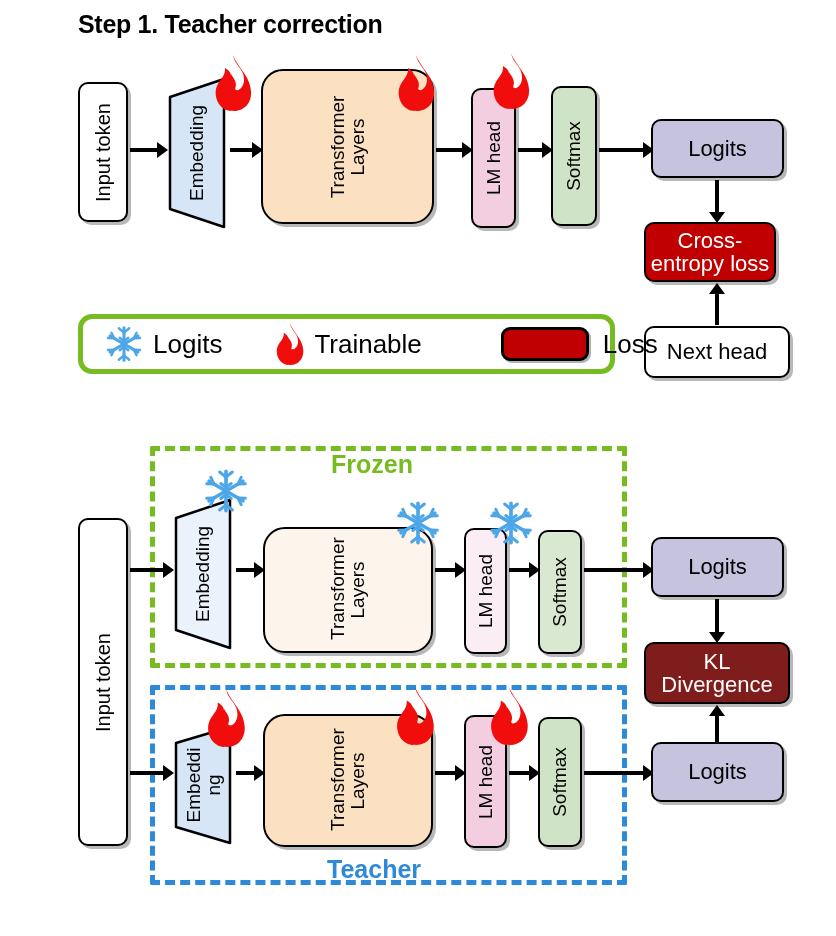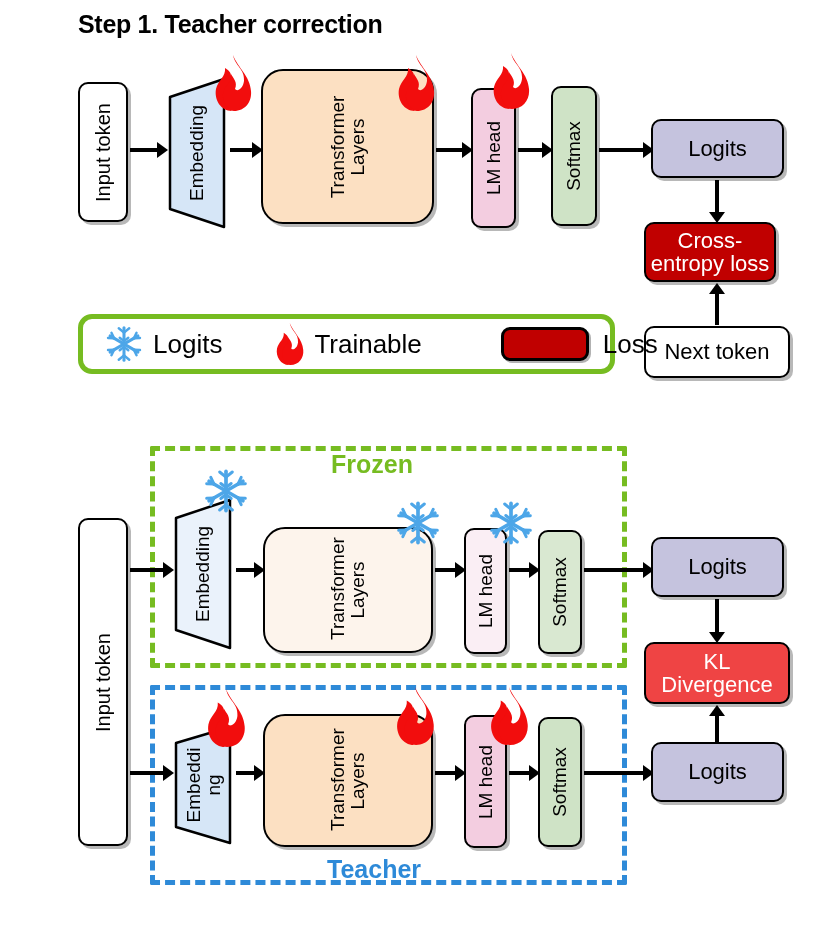--- a/index.html
+++ b/index.html
@@ -137,21 +137,21 @@
   <div class="head head-d" style="left:709px;top:212px;"></div>
 
   <div class="node" style="left:644px;top:222px;width:132px;height:60px;background:#c00000;">
     <span style="font-size:22px;color:#fff;font-weight:normal;width:130px;">Cross-entropy loss</span>
   </div>
 
   <div class="arrow arrow-v" style="left:715px;top:289px;height:36px;"></div>
   <div class="head head-u" style="left:709px;top:283px;"></div>
 
   <div class="node" style="left:644px;top:326px;width:146px;height:52px;background:#fff;">
-    <span style="font-size:22px;">Next token</span>
+    <span style="font-size:22px;">Next head</span>
   </div>
 
   <div class="legend" style="left:78px;top:314px;width:537px;height:60px;">
     <div class="legend-item" style="margin-left:22px;">
       <span class="icon" style="position:relative;margin-right:10px;">
         <svg width="38" height="38" viewBox="0 0 40 40">
           <g stroke="#4da6e8" stroke-width="3.2" stroke-linecap="round" fill="none">
             <line x1="20" y1="3" x2="20" y2="37"></line>
             <line x1="5.3" y1="11.5" x2="34.7" y2="28.5"></line>
             <line x1="5.3" y1="28.5" x2="34.7" y2="11.5"></line>
@@ -326,21 +326,21 @@
   <div class="arrow arrow-h" style="left:584px;top:568px;width:62px;"></div>
   <div class="head head-r" style="left:643px;top:562px;"></div>
 
   <div class="node" style="left:651px;top:537px;width:133px;height:60px;background:#c5c3de;">
     <span style="font-size:22px;">Logits</span>
   </div>
 
   <div class="arrow arrow-v" style="left:715px;top:599px;height:36px;"></div>
   <div class="head head-d" style="left:709px;top:632px;"></div>
 
-  <div class="node" style="left:644px;top:642px;width:146px;height:62px;background:#ef4444;">
+  <div class="node" style="left:644px;top:642px;width:146px;height:62px;background:#7f1d1d;">
     <span style="font-size:22px;color:#fff;width:134px;">KL Divergence</span>
   </div>
 
   <div class="arrow arrow-v" style="left:715px;top:711px;height:33px;"></div>
   <div class="head head-u" style="left:709px;top:705px;"></div>
 
   <div class="arrow arrow-h" style="left:130px;top:771px;width:35px;"></div>
   <div class="head head-r" style="left:163px;top:765px;"></div>
 
   <div class="trap" style="left:172px;top:723px;width:62px;height:124px;">

